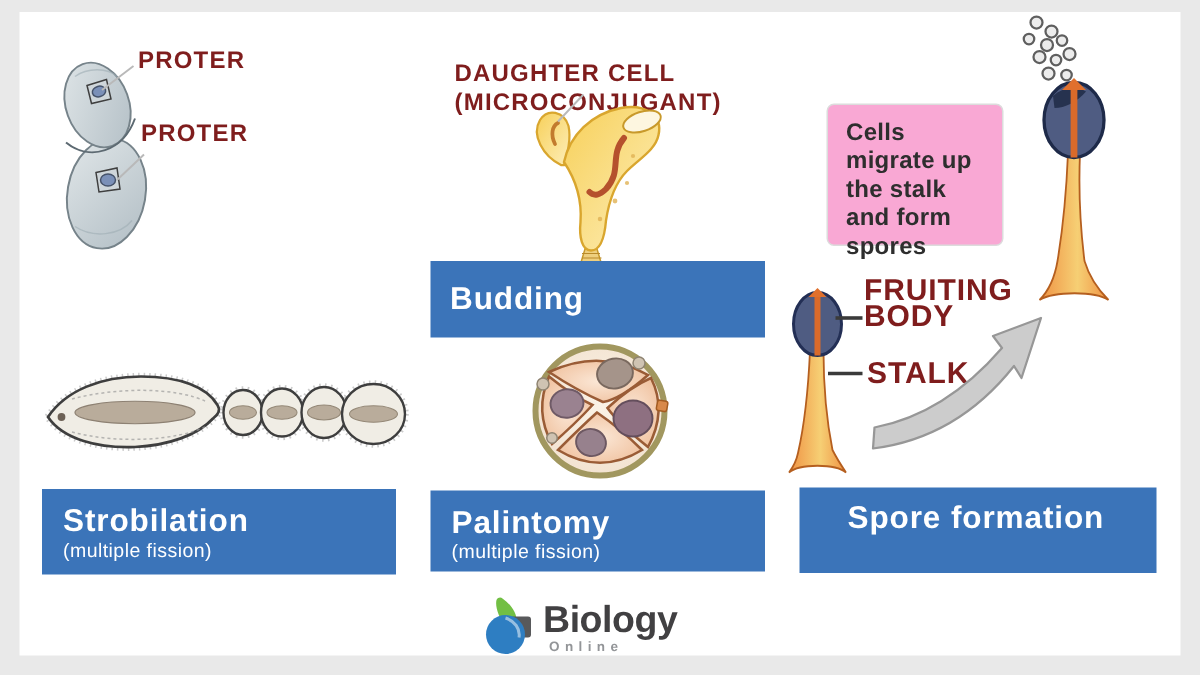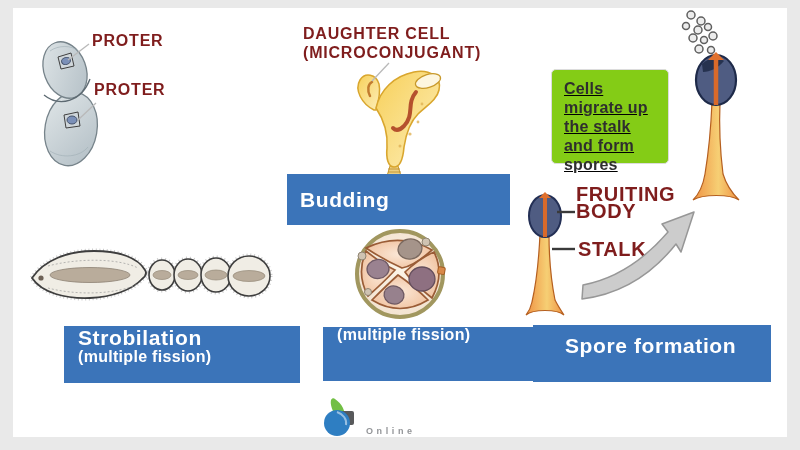--- a/index.html
+++ b/index.html
@@ -6,31 +6,31 @@
   html,body { width:800px; height:450px; }
   body { font-family:"Liberation Sans", sans-serif; }
   #canvas { position:relative; width:800px; height:450px; background:#e9e9e9; overflow:hidden; }
   .inner { position:absolute; left:13px; top:8px; width:774px; height:429px; background:#ffffff; }
   .abs { position:absolute; }
 
   .banner { position:absolute; background:#3b74b9; color:#ffffff; }
   .banner .title { font-size:21px; font-weight:bold; letter-spacing:0.6px; }
   .banner.single { display:flex; align-items:center; }
   .banner.single .title { padding-left:13px; }
-  .banner.tall { padding:0 0 0 14px;margin-left:36px; }
+  .banner.tall { padding:10px 0 0 14px; }
   .banner.tall .title { line-height:23px; }
-  .banner .subtitle { font-size:16px; font-weight:bold; letter-spacing:0.3px; line-height:16px; }
+  .banner .subtitle { font-size:13px; font-weight:normal; letter-spacing:0.3px; line-height:16px; }
   .banner.topnote { padding:9px 0 0 13px; }
 
   .small-label { position:absolute; color:#7f1d1d; font-weight:bold; font-size:16px; letter-spacing:0.8px; line-height:19px; }
   .wrap-label { font-size:20px; letter-spacing:0.6px; line-height:17px; }
 
   .note-box { position:absolute; left:551px; top:69px; width:118px; height:95px;
-              background:#84cc16; border:1.5px solid #dcdcdc; border-radius:5px;
-              padding:9px 8px 0 12px;text-decoration:underline; }
+              background:#f9a8d4; border:1.5px solid #dcdcdc; border-radius:5px;
+              padding:9px 8px 0 12px; }
   .note-box .note-text { color:#2e2e2e; font-size:16px; font-weight:bold; line-height:19px; letter-spacing:0.2px; }
 
   .logo { position:absolute; left:321px; top:398px; width:160px; height:40px; }
   .logo .brand { position:absolute; left:41px; top:1px; font-size:25px; font-weight:bold; color:#414042; letter-spacing:-0.3px; }
   .logo .sub { position:absolute; left:45px; top:28px; font-size:9px; font-weight:bold; color:#939598; letter-spacing:3.6px; }
 
   svg { position:absolute; display:block; }
 </style>
 </head>
 <body>
@@ -51,21 +51,21 @@
     <path d="M30,24 L43,20 L46,33 L33,36 Z" fill="#cfd6da" stroke="#3f3f3f" stroke-width="1"></path>
     <ellipse cx="38" cy="28" rx="4.5" ry="3.5" transform="rotate(-15 38 28)" fill="#7b90b8" stroke="#46536b" stroke-width="1"></ellipse>
     <path d="M36,82 L50,79 L52,93 L38,95 Z" fill="#cfd6da" stroke="#3f3f3f" stroke-width="1"></path>
     <ellipse cx="44" cy="87" rx="5" ry="4" fill="#7b90b8" stroke="#46536b" stroke-width="1"></ellipse>
     <path d="M22,18 C30,12 44,12 50,18" fill="none" stroke="#9fadb4" stroke-width="1" opacity="0.6"></path>
     <path d="M22,118 C34,126 52,124 60,114" fill="none" stroke="#9fadb4" stroke-width="1" opacity="0.6"></path>
   </svg>
   <div class="small-label" style="left:92px; top:31px;">PROTER</div>
   <div class="small-label" style="left:94px; top:80px;">PROTER</div>
 
-  <div class="small-label" style="left:303px; top:24px;">
+  <div class="small-label" style="left:303px; top:40px;">
     <div>DAUGHTER CELL</div>
     <div>(MICROCONJUGANT)</div>
   </div>
   <svg class="abs" style="left:318px; top:62px;" width="140" height="115" viewBox="0 0 140 115">
     <defs>
       <linearGradient id="bg1" x1="0" y1="0" x2="1" y2="1">
         <stop offset="0" stop-color="#f7d05a"></stop>
           <stop offset="1" stop-color="#fdeeb8"></stop>
       </linearGradient>
     </defs>
@@ -131,20 +131,21 @@
     <ellipse cx="72" cy="23" rx="12" ry="10" transform="rotate(-10 72 23)" fill="#a5948a" stroke="#7a695f" stroke-width="1.3"></ellipse>
     <ellipse cx="40" cy="43" rx="11" ry="9.5" transform="rotate(-8 40 43)" fill="#9a8290" stroke="#6f5a66" stroke-width="1.3"></ellipse>
     <ellipse cx="84" cy="53" rx="13" ry="12" fill="#8e7081" stroke="#644e5c" stroke-width="1.3"></ellipse>
     <ellipse cx="56" cy="69" rx="10" ry="9" transform="rotate(15 56 69)" fill="#97818d" stroke="#6d5862" stroke-width="1.3"></ellipse>
     <circle cx="24" cy="30" r="4" fill="#cfc3b2" stroke="#8f8472" stroke-width="1"></circle>
     <circle cx="88" cy="16" r="4" fill="#cfc3b2" stroke="#8f8472" stroke-width="1"></circle>
     <circle cx="30" cy="66" r="3.5" fill="#cfc3b2" stroke="#8f8472" stroke-width="1"></circle>
     <rect x="100" y="41" width="7" height="7" rx="1.5" transform="rotate(10 103 44)" fill="#d8894a" stroke="#a35c22" stroke-width="1"></rect>
   </svg>
   <div class="banner tall" style="left:287px; top:327px; width:223px; height:54px;">
+    <div class="title">Palintomy</div>
     <div class="subtitle">(multiple fission)</div>
   </div>
 
   <div class="note-box">
     <div class="note-text">Cells migrate up the stalk and form spores</div>
   </div>
 
   <svg class="abs" style="left:672px; top:8px;" width="115" height="195" viewBox="0 0 115 195">
     <defs>
       <linearGradient id="stg2" x1="0" y1="0" x2="1" y2="0">
@@ -205,15 +206,16 @@
     <path d="M552,249 L575,249" stroke="#3a3a3a" stroke-width="2.4" fill="none"></path>
   </svg>
 
   <div class="logo">
     <svg style="left:0; top:0;" width="40" height="40" viewBox="0 0 40 40">
       <path d="M14,1 C21,6 25,13 23,20 C22,22 19,22 17,20 C11,14 9,6 10,2 C11,0 13,0 14,1 Z" fill="#72bf44"></path>
       <rect x="19" y="13" width="14" height="14" rx="2" fill="#58595b"></rect>
       <circle cx="16" cy="25" r="13" fill="#2e7ec2"></circle>
       <path d="M16,14 C22,16 26,21 25,27" fill="none" stroke="#ffffff" stroke-width="2" opacity="0.5"></path>
     </svg>
+    <div class="brand">Biology</div>
     <div class="sub">Online</div>
   </div>
 </div>
 
 </body></html>

